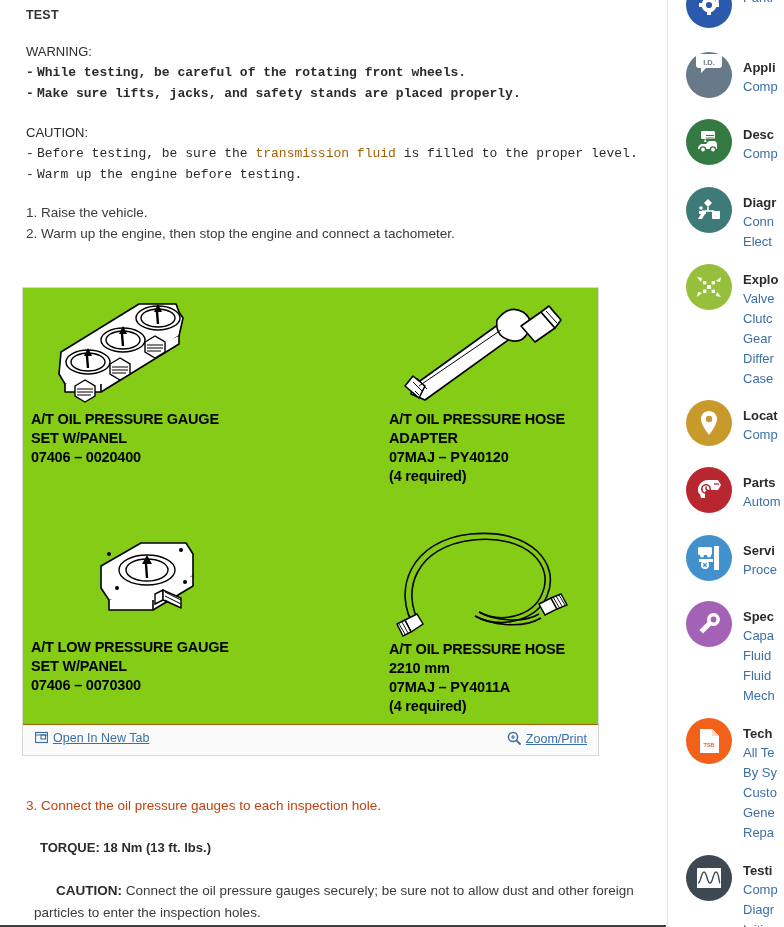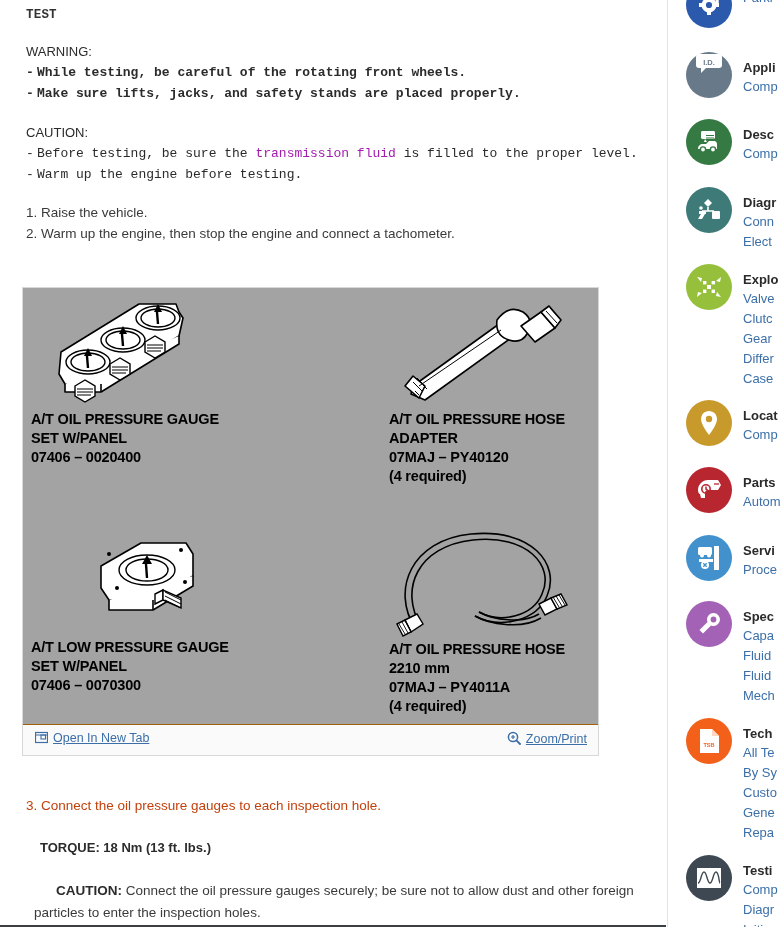--- a/index.html
+++ b/index.html
@@ -59,21 +59,20 @@
     padding: 4px 26px 0 26px;
     overflow: hidden;
   }
   .doc-title {
     font-size: 12.5px;
     font-weight: bold;
     color: #333;
     letter-spacing: 0.2px;
     margin: 3px 0 0 0;
     line-height: 16px;
-    font-family: Liberation Mono, monospace;
   }
   .blk {
     margin-top: 18px;
   }
   .hdr {
     font-size: 13px;
     font-weight: normal;
     color: #2b2b2b;
     line-height: 21px;
   }
@@ -91,33 +90,33 @@
     display: inline-block;
     width: 11px;
   }
   .step {
     font-size: 13.5px;
     line-height: 21px;
     color: #3a3a3a;
   }
   .steps { margin-top: 17px; }
   a.link, .link {
-    color: #a21caf;
+    color: #a16207;
     text-decoration: none;
   }
 
   
   .figure-box {
     position: absolute;
     left: 22px;
     top: 287px;
     width: 577px;
     height: 469px;
     border: 1px solid #d8d8d8;
-    background: #a3a3a3;
+    background: #84cc16;
     box-sizing: border-box;
   }
   .figure-inner {
     position: relative;
     width: 100%;
     height: 437px;
     overflow: hidden;
   }
   .fig-cell {
     position: absolute;

